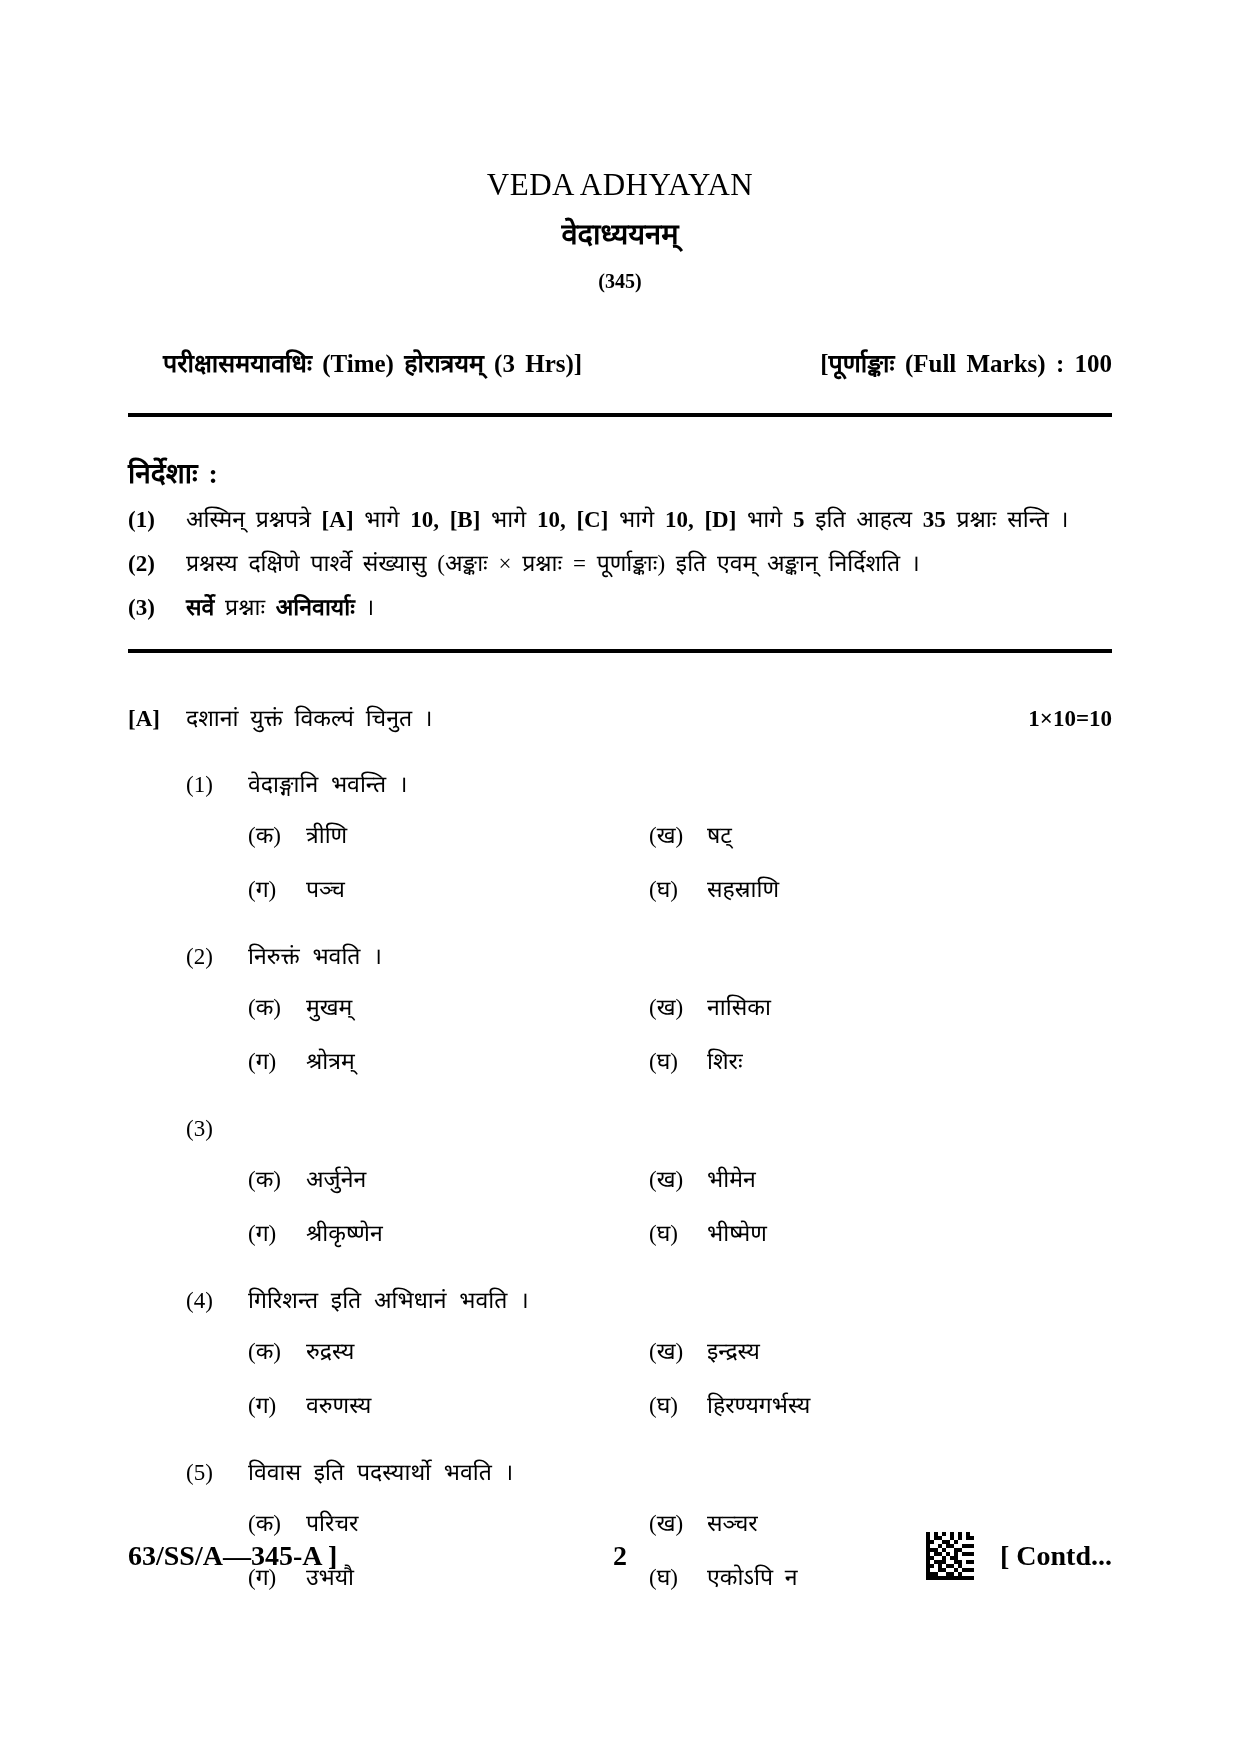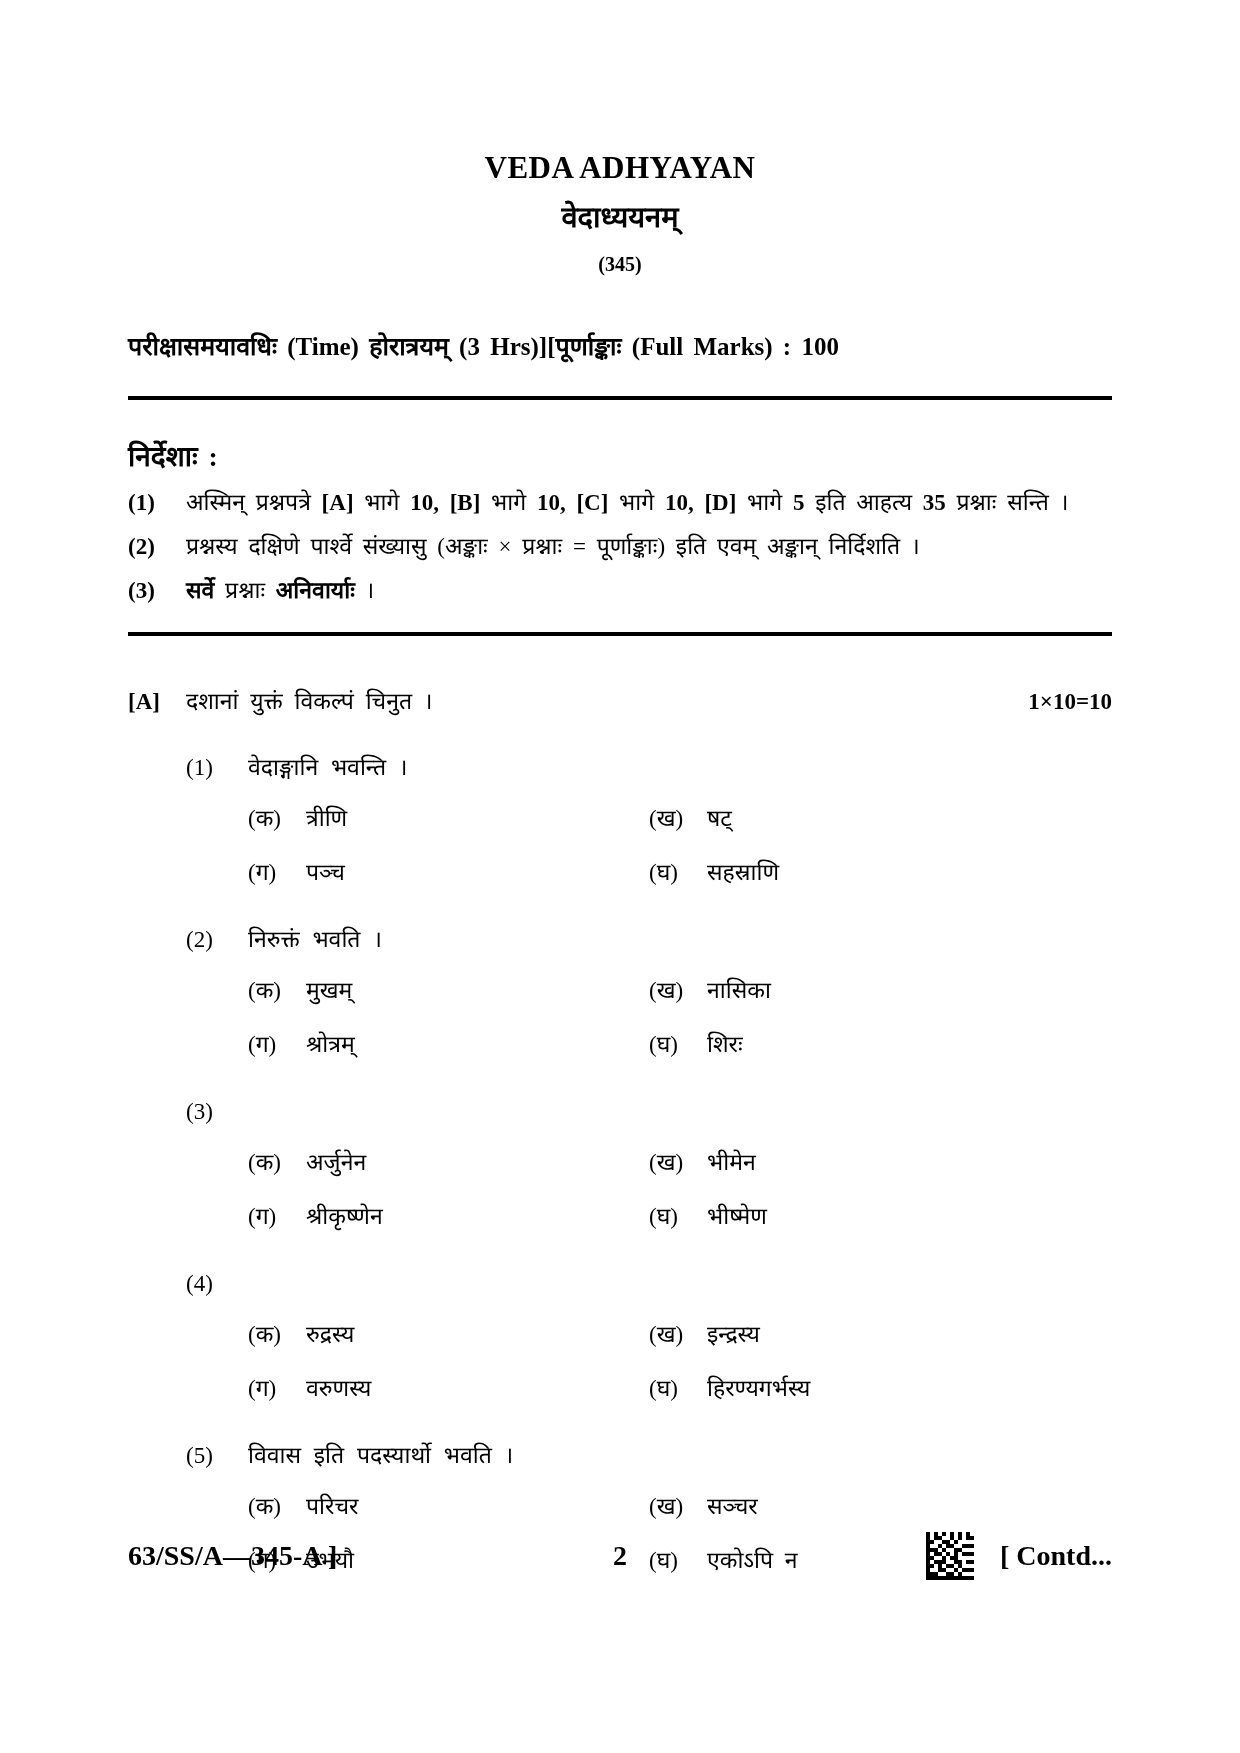--- a/index.html
+++ b/index.html
@@ -8,26 +8,26 @@
     width:1240px;height:1753px;
     margin:0 auto;
     background:#ffffff;
     color:#000;
     font-family:"Liberation Serif","DejaVu Serif",serif;
     overflow:hidden;
     box-sizing:border-box;
     padding:150px 128px 0 128px;
   }
   .center{text-align:center;}
-  .title-en{font-size:31px;font-weight:bold;letter-spacing:.5px;line-height:36px;}
+  .title-en{font-size:31px;font-weight:normal;letter-spacing:.5px;line-height:36px;margin-top:17px;}
   .title-dev{font-size:29px;font-weight:bold;line-height:46px;margin-top:8px;font-family:Liberation Serif, serif;}
   .paper-no{font-size:20px;font-weight:bold;line-height:36px;margin-top:6px;}
   .time-row{
-    display:flex;align-items:baseline;
-    margin-top:46px;font-size:25px;font-weight:bold;word-spacing:4px;
+    display:flex;justify-content:space-between;align-items:baseline;
+    margin-top:46px;font-size:25px;font-weight:bold;word-spacing:4px;margin-left:35px;
   }
   .rule{border:0;border-top:4px solid #000;margin:0;}
   .rule1{margin-top:34px;}
   .rule2{margin-top:26px;}
   .instr-head{font-size:28px;font-weight:bold;margin-top:36px;word-spacing:4px;}
   .instr-item{display:flex;margin-top:13px;font-size:23px;line-height:31px;word-spacing:5px;}
   .instr-num{font-weight:bold;width:58px;flex:0 0 58px;}
   .instr-text{flex:1;}
   .secA{
     display:flex;align-items:baseline;margin-top:48px;
@@ -177,20 +177,21 @@
   <div class="opt">
     <span class="opt-label">(घ)</span>
     <span class="opt-text">भीष्मेण</span>
   </div>
 </div>
   </div>
 
   <div class="question">
     <div class="q-line">
       <span class="q-num">(4)</span>
+      <span class="q-text">गिरिशन्त इति अभिधानं भवति ।</span>
     </div>
     <div class="opts">
   <div class="opt">
     <span class="opt-label">(क)</span>
     <span class="opt-text">रुद्रस्य</span>
   </div>
 
   <div class="opt">
     <span class="opt-label">(ख)</span>
     <span class="opt-text">इन्द्रस्य</span>

